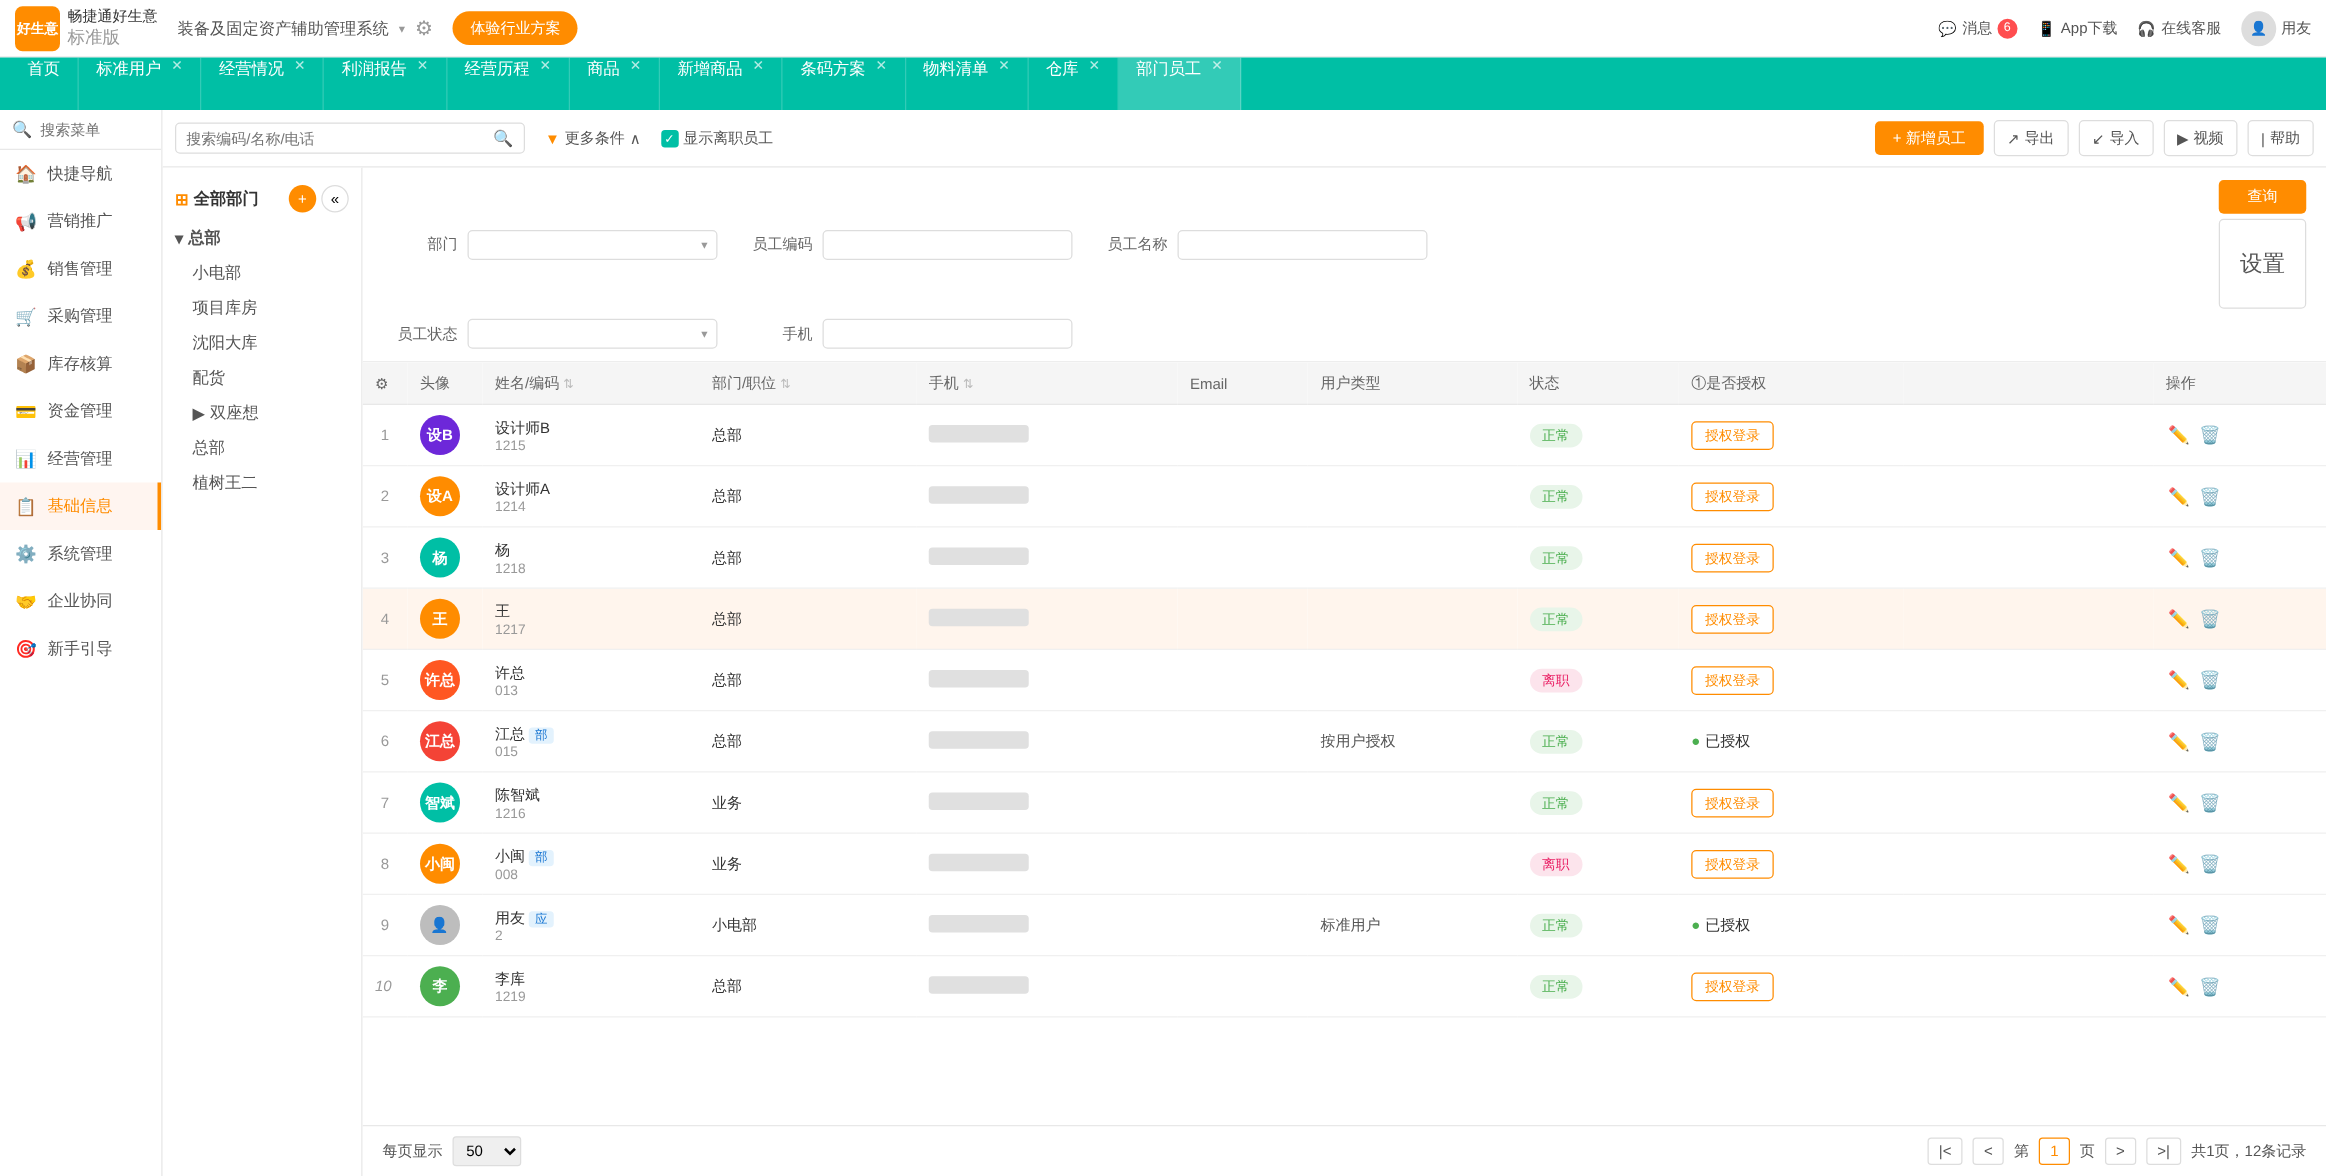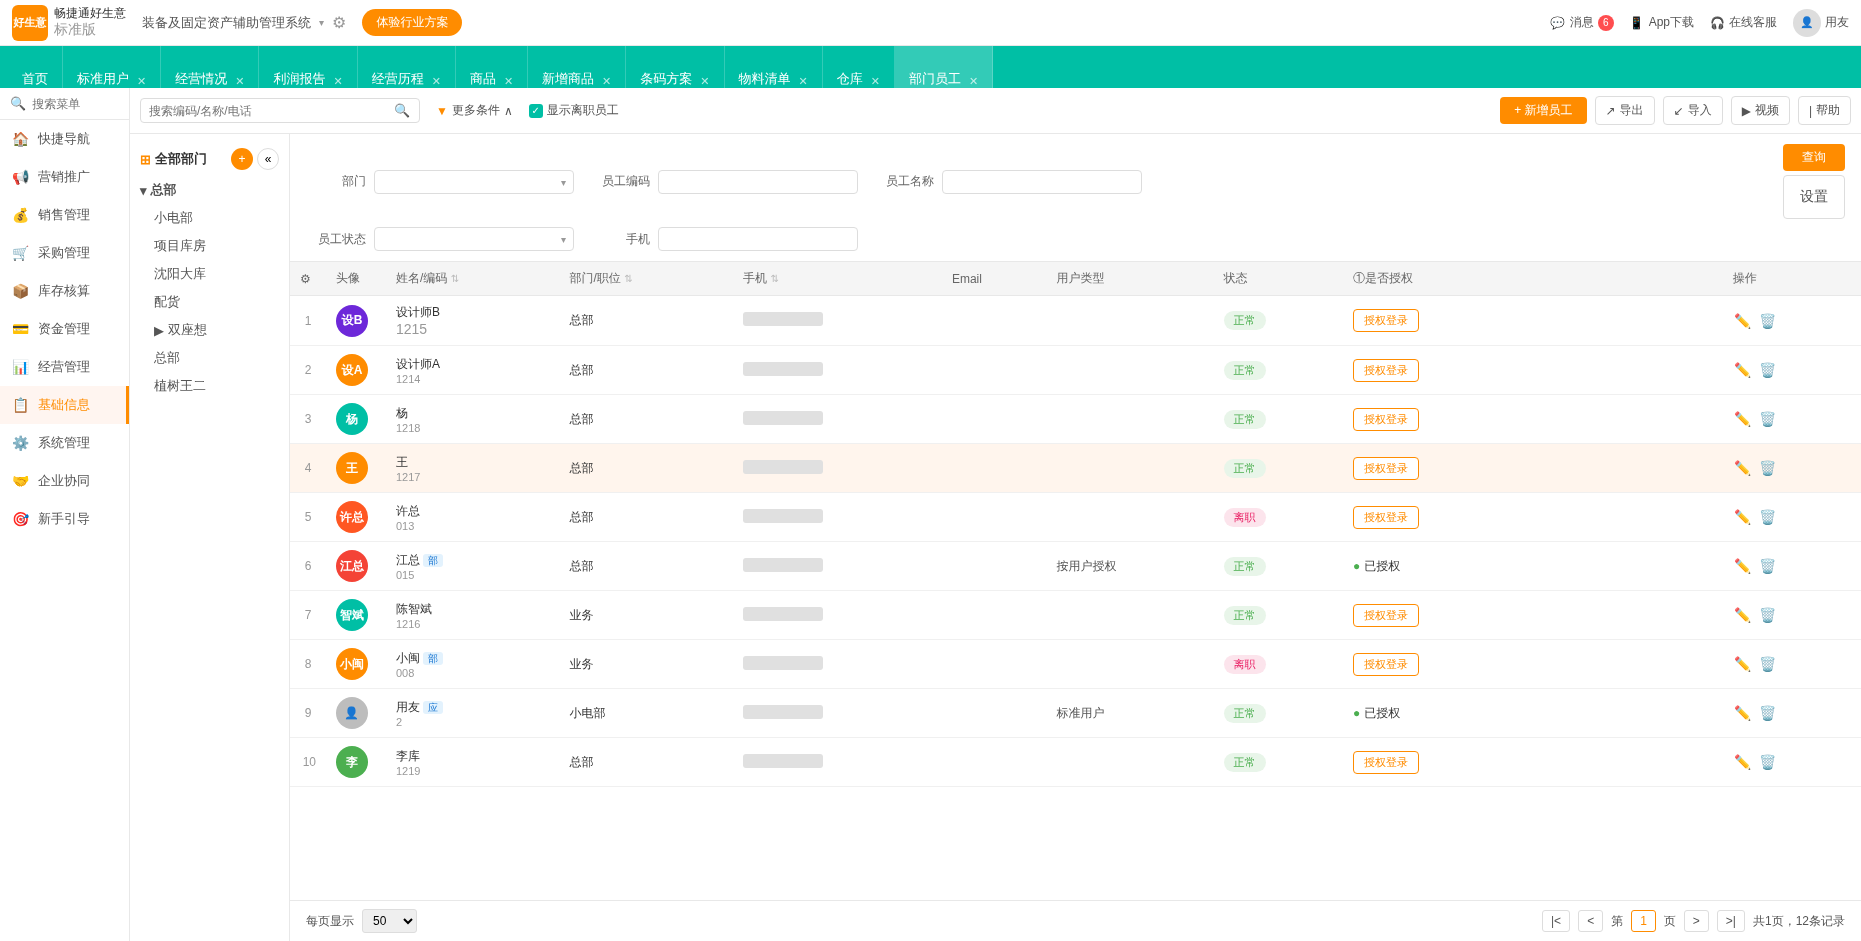--- a/index.html
+++ b/index.html
@@ -15,21 +15,21 @@
     .sys-title .arrow { color: #999; font-size: 10px; }
     .settings-icon { color: #999; cursor: pointer; font-size: 16px; margin-right: 8px; }
     .trial-btn { background: #ff8c00; color: white; border: none; border-radius: 16px; padding: 5px 14px; font-size: 12px; cursor: pointer; }
     .top-right { display: flex; align-items: center; gap: 16px; margin-left: auto; }
     .top-right-item { display: flex; align-items: center; gap: 4px; font-size: 12px; color: #555; cursor: pointer; }
     .badge { background: #ff4d4f; color: white; border-radius: 50%; width: 16px; height: 16px; display: flex; align-items: center; justify-content: center; font-size: 10px; }
     .user-avatar { width: 28px; height: 28px; border-radius: 50%; background: #ddd; display: flex; align-items: center; justify-content: center; font-size: 11px; color: #777; }
 
     
     .nav-tabs { display: flex; align-items: center; background: #00bfa5; height: 42px; padding: 0 8px; overflow: hidden; }
-    .nav-tab { display: flex; align-items: flex-end; gap: 4px; padding: 0 14px; height: 42px; color: white; font-size: 13px; cursor: pointer; white-space: nowrap; border-right: 1px solid rgba(255,255,255,0.2); }
+    .nav-tab { display: flex; align-items: flex-start; gap: 4px; padding: 0 14px; height: 42px; color: white; font-size: 13px; cursor: pointer; white-space: nowrap; border-right: 1px solid rgba(255,255,255,0.2); }
     .nav-tab:first-child { border-left: none; }
     .nav-tab.active { background: rgba(255,255,255,0.2); }
     .nav-tab .close { font-size: 11px; opacity: 0.7; margin-left: 4px; }
 
     
     .main-layout { display: flex; height: calc(941px - 46px - 42px); }
 
     
     .sidebar { width: 130px; background: #fff; border-right: 1px solid #e8e8e8; flex-shrink: 0; overflow-y: auto; }
     .sidebar-item { display: flex; align-items: center; gap: 8px; padding: 10px 12px; cursor: pointer; font-size: 13px; color: #555; }
@@ -66,21 +66,21 @@
     .filter-row { display: flex; align-items: center; gap: 16px; margin-bottom: 8px; }
     .filter-row:last-child { margin-bottom: 0; }
     .filter-field { display: flex; align-items: center; gap: 8px; }
     .filter-label { font-size: 12px; color: #666; white-space: nowrap; width: 60px; text-align: right; }
     .filter-select { border: 1px solid #ddd; border-radius: 4px; padding: 4px 24px 4px 8px; font-size: 12px; color: #555; background: #fff; appearance: none; min-width: 200px; cursor: pointer; }
     .filter-input { border: 1px solid #ddd; border-radius: 4px; padding: 4px 8px; font-size: 12px; color: #555; min-width: 200px; outline: none; }
     .select-wrap { position: relative; }
     .select-wrap::after { content: '▾'; position: absolute; right: 8px; top: 50%; transform: translateY(-50%); font-size: 10px; color: #999; pointer-events: none; }
     .filter-actions { display: flex; flex-direction: column; gap: 4px; margin-left: auto; }
     .btn-search { background: #ff8c00; color: white; border: none; border-radius: 4px; padding: 5px 16px; font-size: 12px; cursor: pointer; }
-    .btn-set { border: 1px solid #ddd; background: #fff; color: #555; border-radius: 4px; padding: 12px 16px; font-size: 14px; cursor: pointer; }
+    .btn-set { border: 1px solid #ddd; background: #fff; color: #555; border-radius: 4px; padding: 23px 16px; font-size: 18px; cursor: pointer; }
 
     
     .table-wrap { flex: 1; overflow: auto; background: #fff; }
     .data-table { width: 100%; border-collapse: collapse; }
     .data-table th { background: #f5f5f5; padding: 8px 10px; text-align: left; font-size: 12px; color: #666; border-bottom: 1px solid #e8e8e8; white-space: nowrap; font-weight: normal; }
     .data-table td { padding: 8px 10px; font-size: 12px; color: #333; border-bottom: 1px solid #f0f0f0; vertical-align: middle; }
     .data-table tr.highlighted { background: #fff5ed; }
     .avatar-circle { width: 32px; height: 32px; border-radius: 50%; display: flex; align-items: center; justify-content: center; color: white; font-size: 12px; font-weight: bold; }
     .status-badge { display: inline-block; padding: 2px 10px; border-radius: 10px; font-size: 11px; }
     .status-normal { background: #e8f5e9; color: #4caf50; }
@@ -376,21 +376,21 @@
               </tr>
             </thead>
             <tbody id="table-body">
             <tr>
     <td style="text-align:center;color:#999;">1</td>
     <td>
       <div class="avatar-circle" style="background:#6d28d9;">设B</div>
     </td>
     <td>
       <div>设计师B</div>
-      <div style="color:#999;font-size:14px;">1215</div>
+      <div style="color:#999;font-size:11px;">1215</div>
     </td>
     <td>总部</td>
     <td><span class="phone-blur"></span></td>
     <td></td>
     <td style="color:#555;"></td>
     <td><span class="status-badge status-normal">正常</span></td>
     <td><button class="auth-btn">授权登录</button></td>
     <td></td>
     <td>
       <button class="op-btn" title="编辑">✏️</button>
@@ -563,21 +563,21 @@
     <td>
                     <span class="authorized"><span class="dot-green">●</span>已授权</span>
                   </td>
     <td></td>
     <td>
       <button class="op-btn" title="编辑">✏️</button>
       <button class="op-btn" title="删除">🗑️</button>
     </td>
   </tr>
                 <tr>
-    <td style="text-align:right;color:#999;">10</td>
+    <td style="text-align:left;color:#999;font-style:italic;">10</td>
     <td>
       <div class="avatar-circle" style="background:#4caf50;">李</div>
     </td>
     <td>
       <div>李库</div>
       <div style="color:#999;font-size:11px;">1219</div>
     </td>
     <td>总部</td>
     <td><span class="phone-blur"></span></td>
     <td></td>

